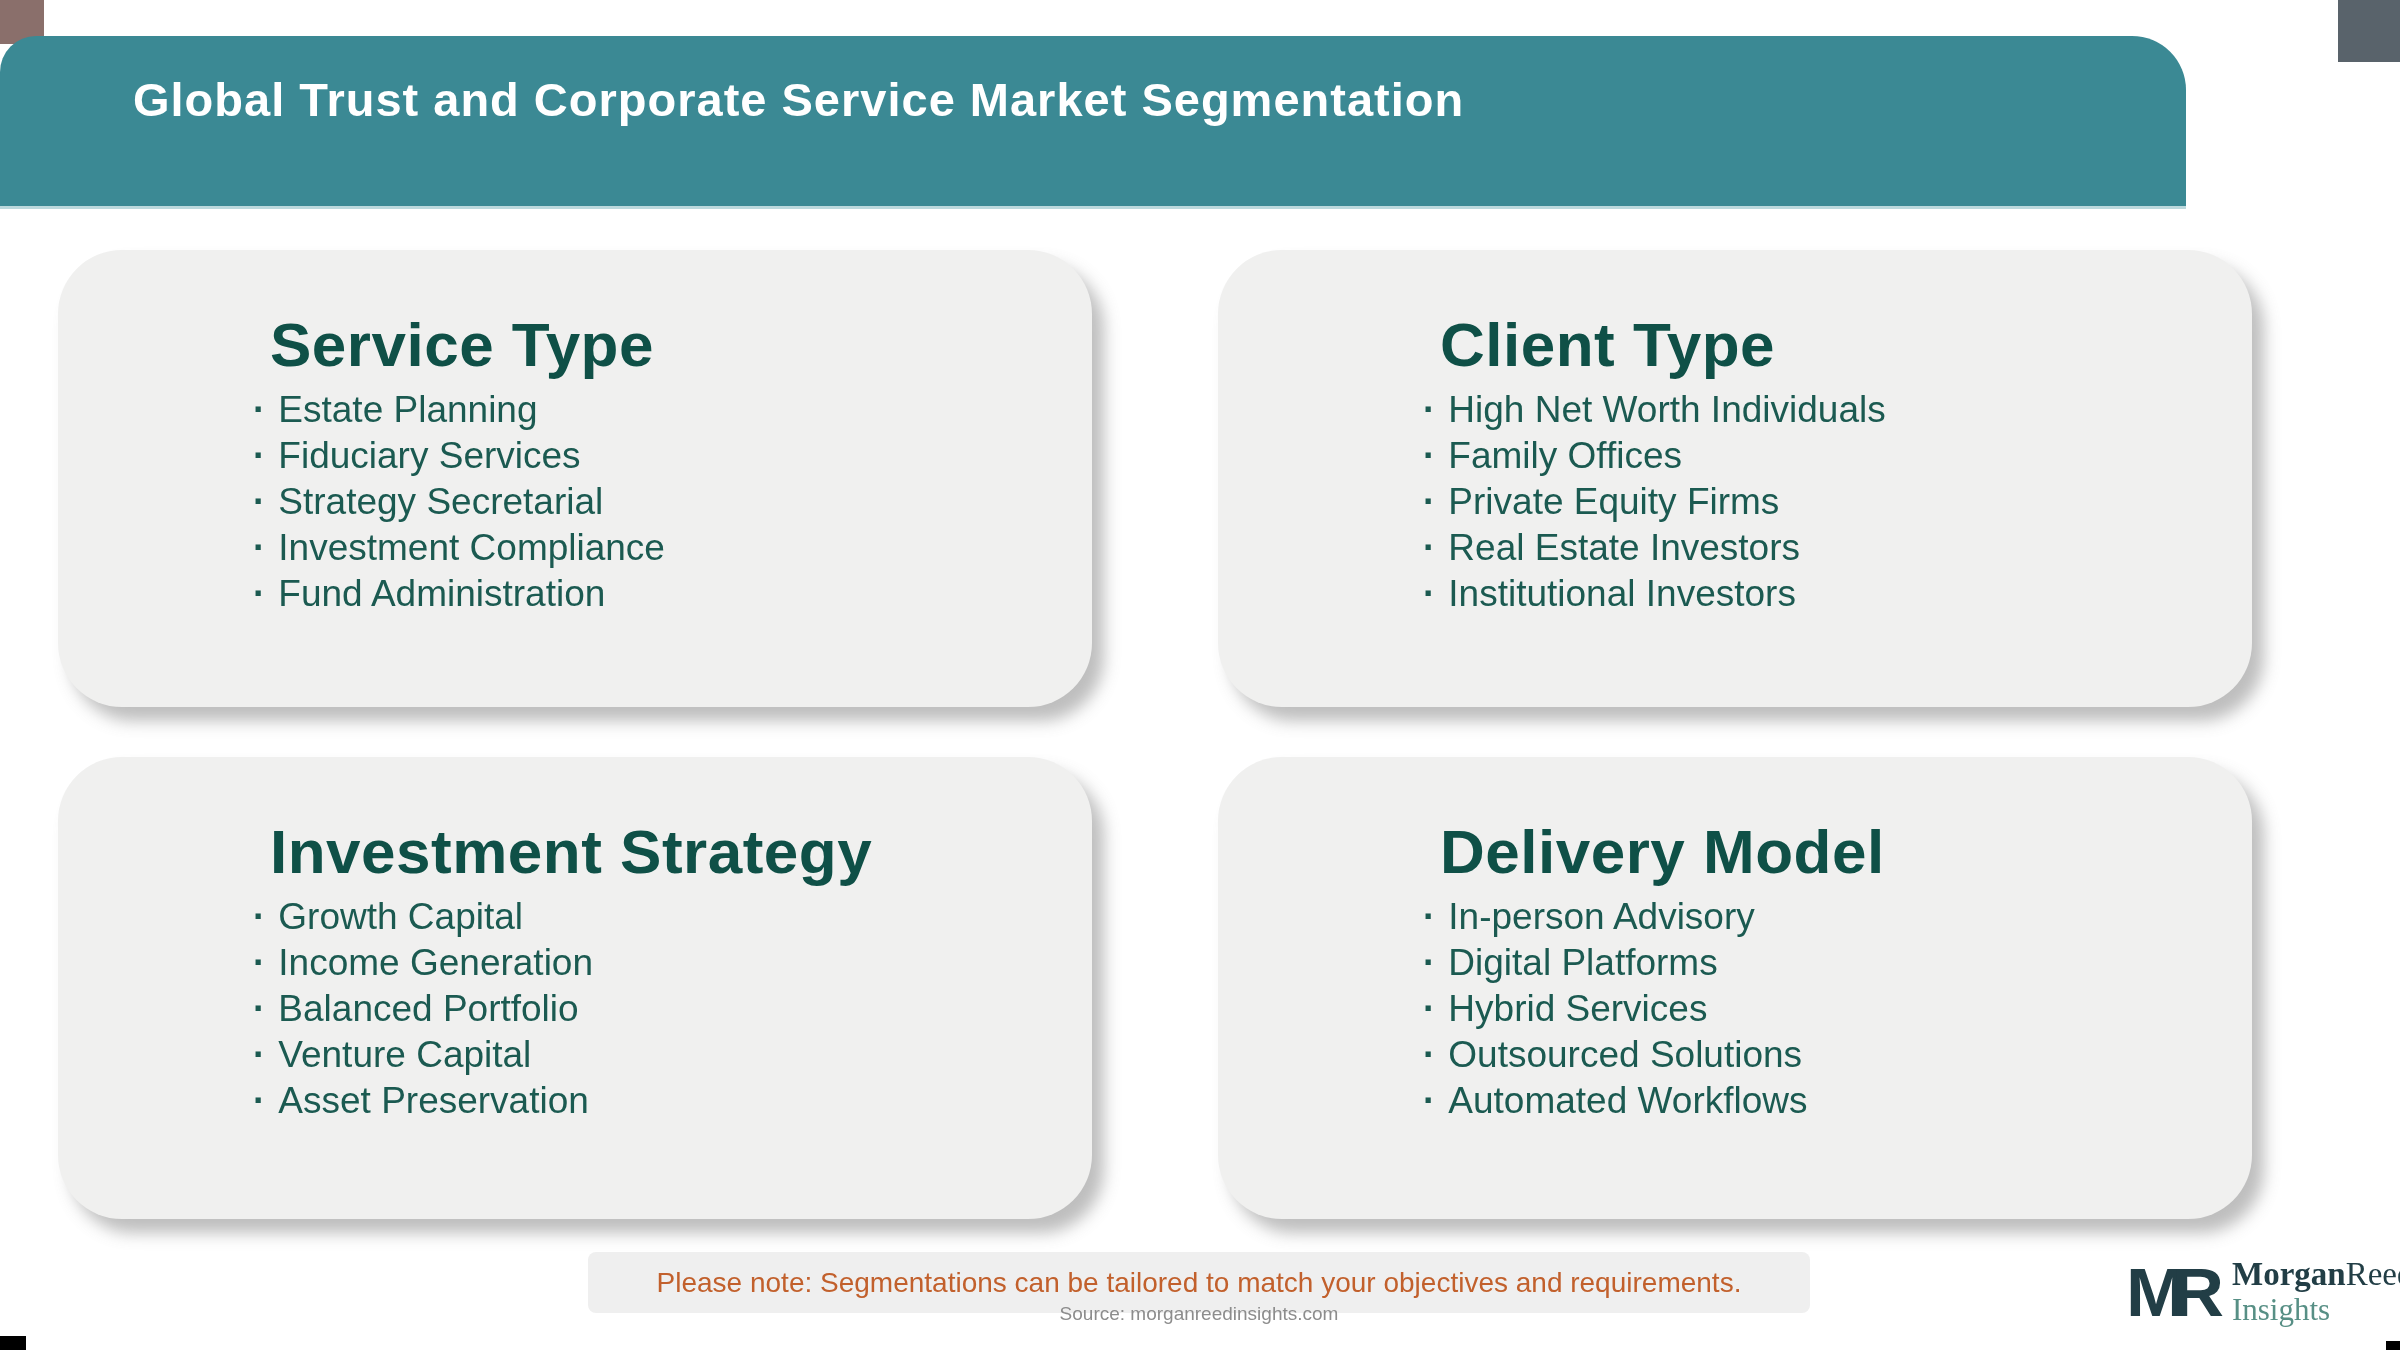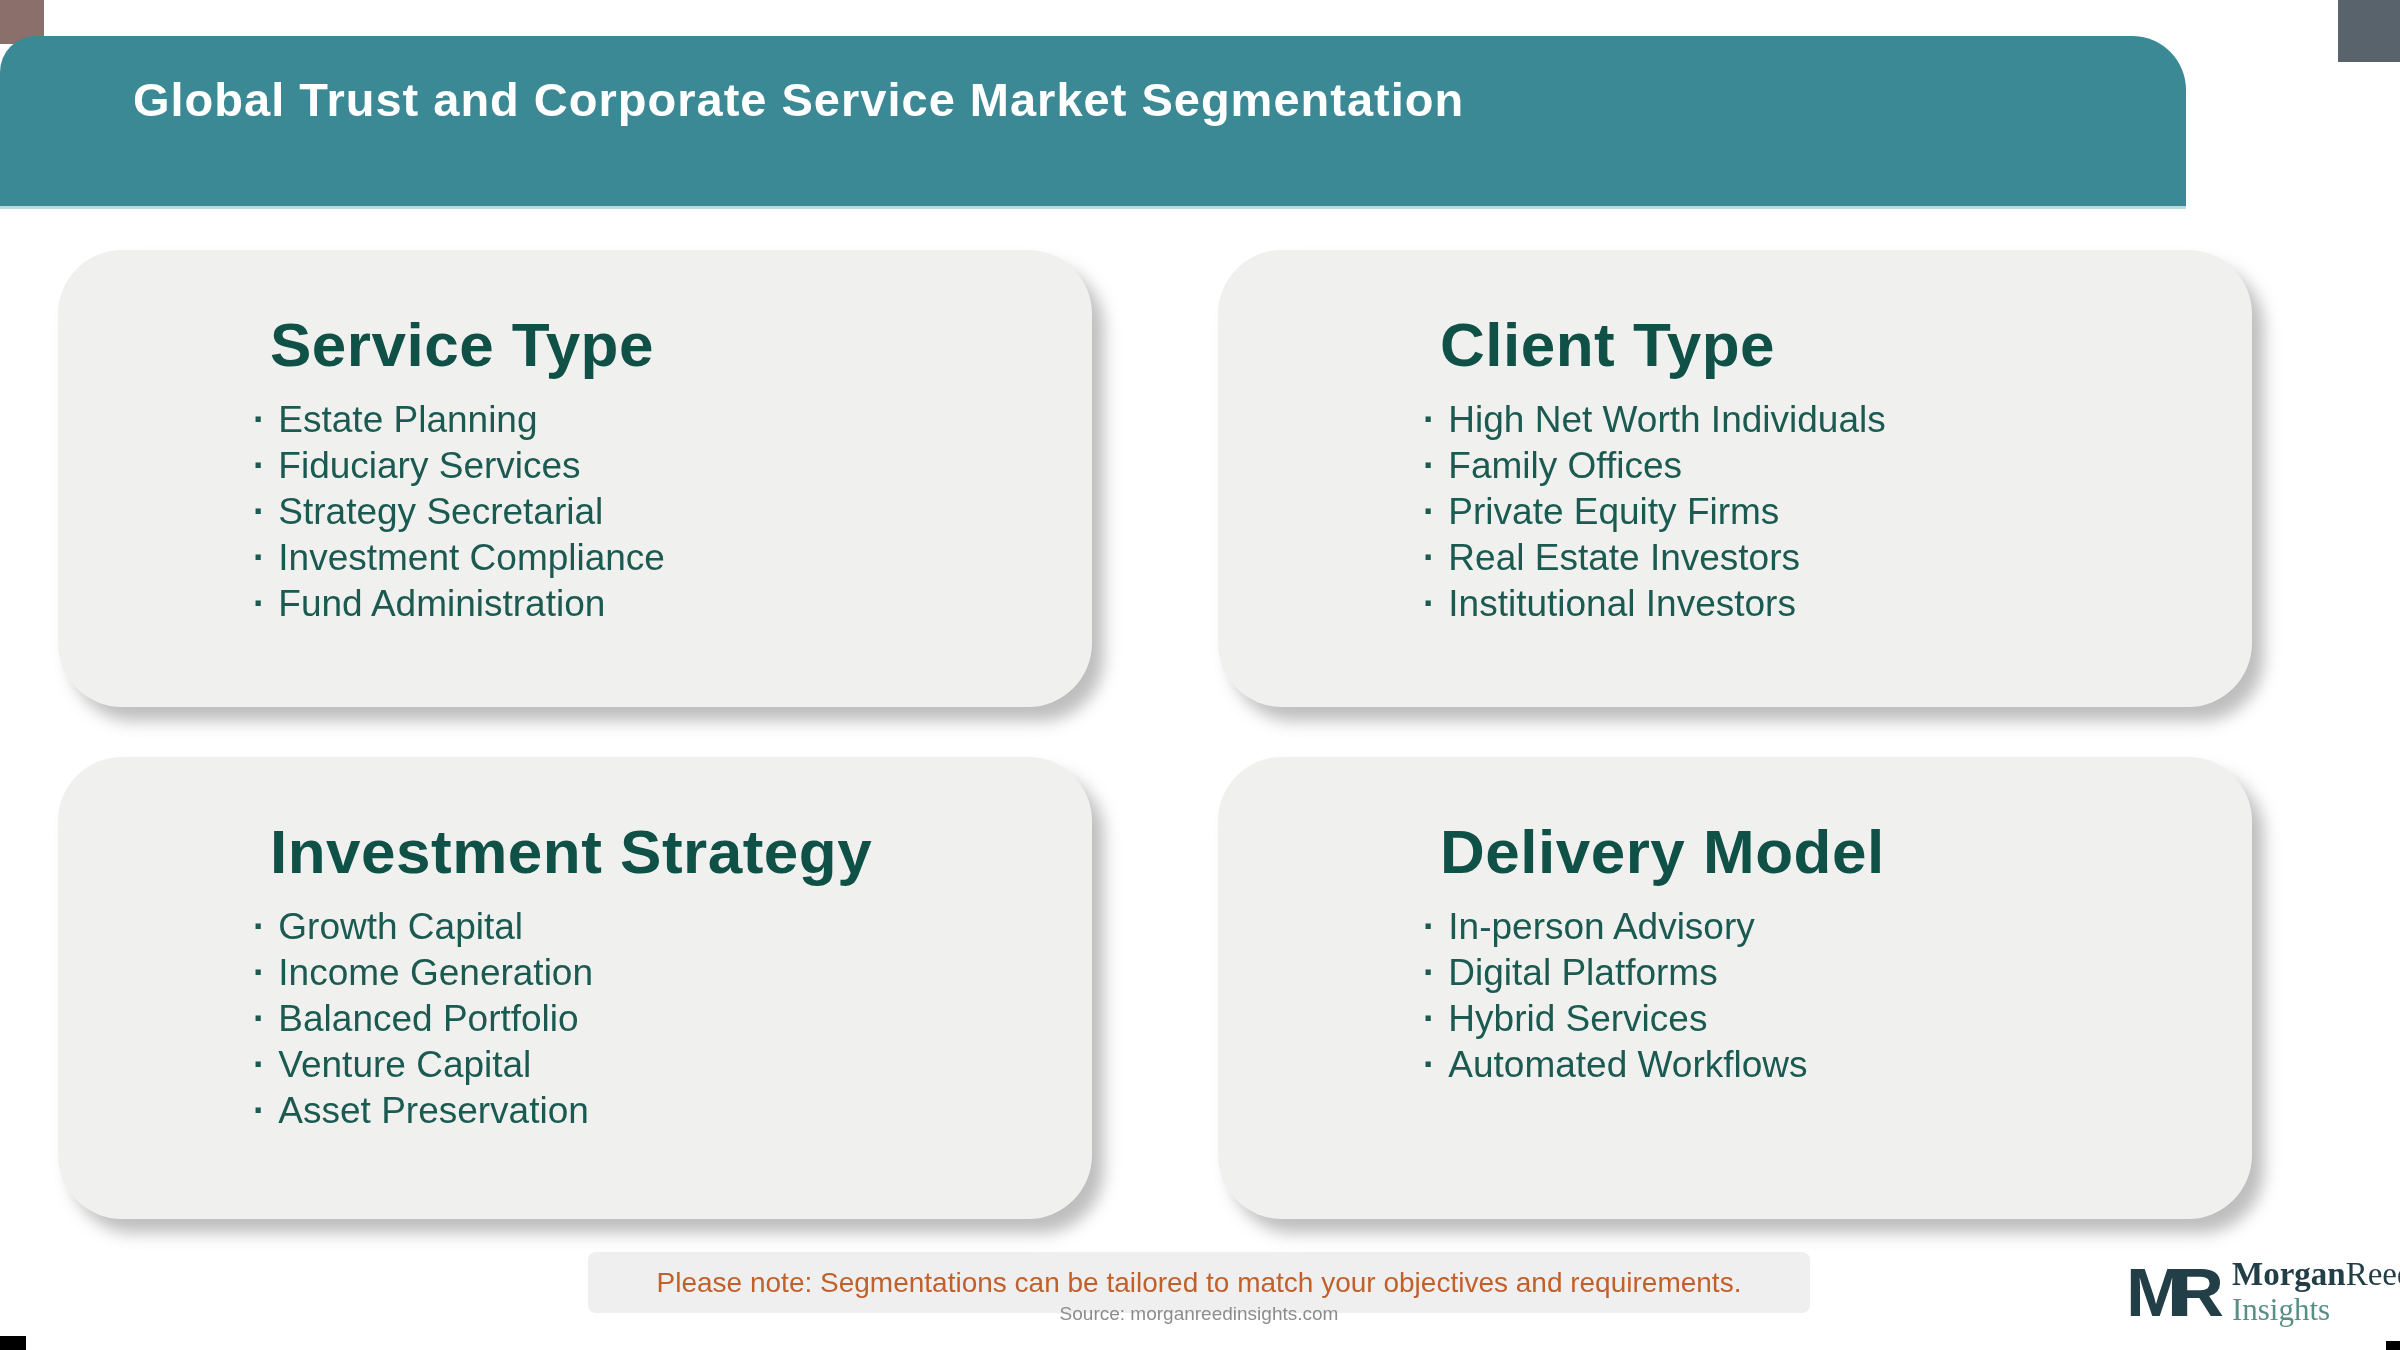--- a/index.html
+++ b/index.html
@@ -31,21 +31,21 @@
     border-radius:64px;
     box-shadow:12px 14px 16px rgba(110,110,110,0.45);
     box-sizing:border-box;
     padding:53px 30px 0 200px;
   }
   .card.right{padding-left:210px;}
   .card h2{
     margin:12px;font-size:62px;line-height:60px;font-weight:bold;
     color:var(--title_green,#0F5047);letter-spacing:0.5px;
   }
-  .card ul{list-style:none;margin:22px 0 0 -5px;padding:0;}
+  .card ul{list-style:none;margin:12px 0 0 -5px;padding:0;}
   .card li{
     font-size:37px;line-height:46px;color:var(--body_green,#1B5A51);
     white-space:nowrap;
   }
   .card li .bullet{display:inline-block;margin-right:13px;font-weight:bold;}
   #card-0{left:58px;top:250px;width:1034px;height:457px;}
   #card-1{left:1218px;top:250px;width:1034px;height:457px;}
   #card-2{left:58px;top:757px;width:1034px;height:462px;}
   #card-3{left:1218px;top:757px;width:1034px;height:462px;}
   
@@ -123,20 +123,21 @@
           <li><span class="bullet">·</span><span>Venture Capital</span></li>
           <li><span class="bullet">·</span><span>Asset Preservation</span></li>
         </ul>
     </div>
     <div class="card right" id="card-3">
       <h2>Delivery Model</h2>
       <ul>
           <li><span class="bullet">·</span><span>In-person Advisory</span></li>
           <li><span class="bullet">·</span><span>Digital Platforms</span></li>
           <li><span class="bullet">·</span><span>Hybrid Services</span></li>
+          <li><span class="bullet">·</span><span>Outsourced Solutions</span></li>
           <li><span class="bullet">·</span><span>Automated Workflows</span></li>
         </ul>
     </div>
   </section>
 
   <div class="note">
     <span>Please note: Segmentations can be tailored to match your objectives and requirements.</span>
   </div>
 
   <div class="source">Source: morganreedinsights.com</div>

